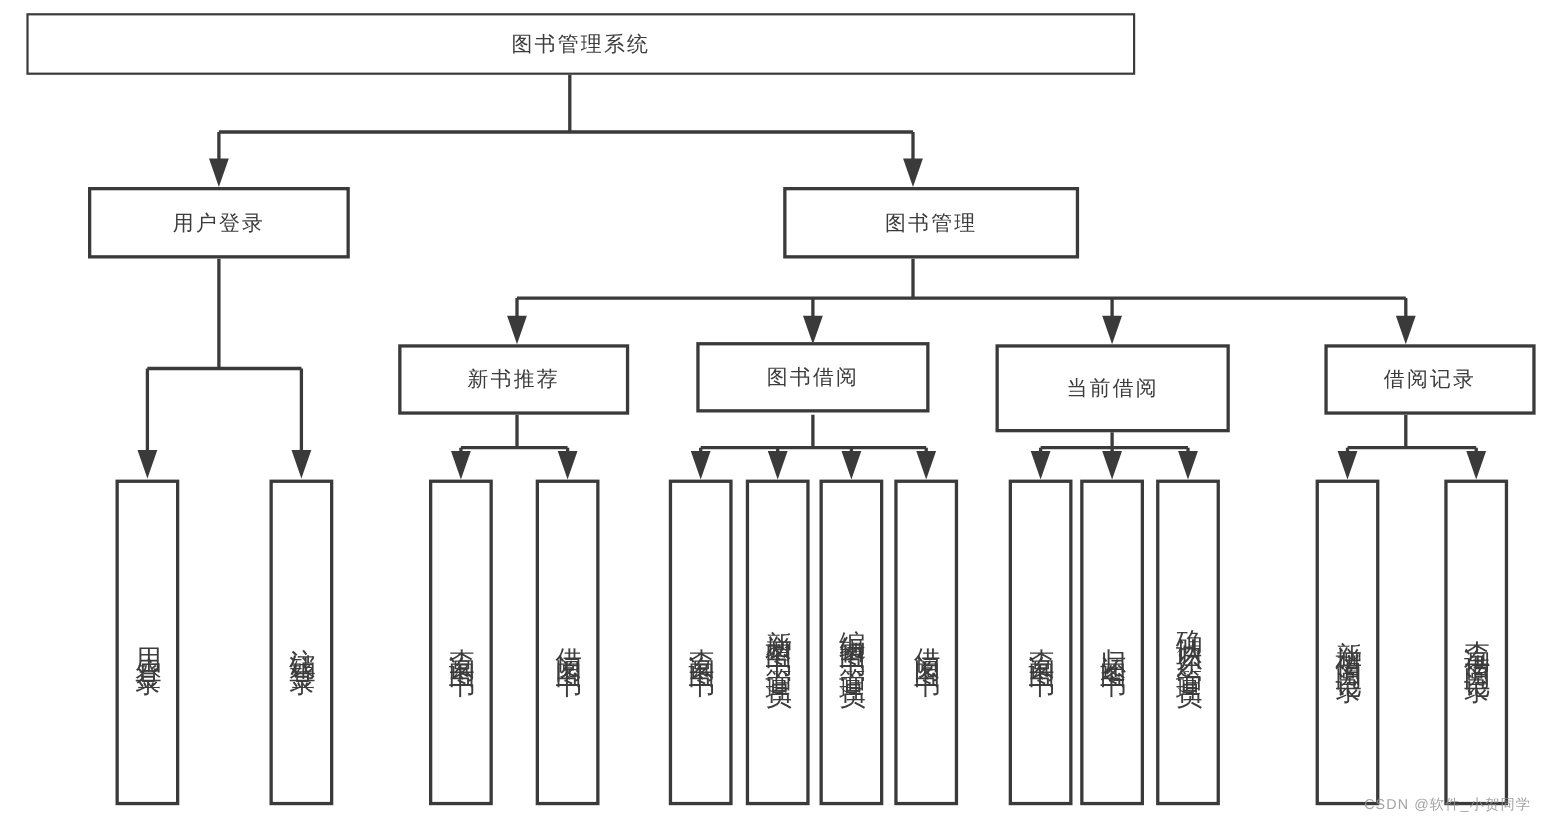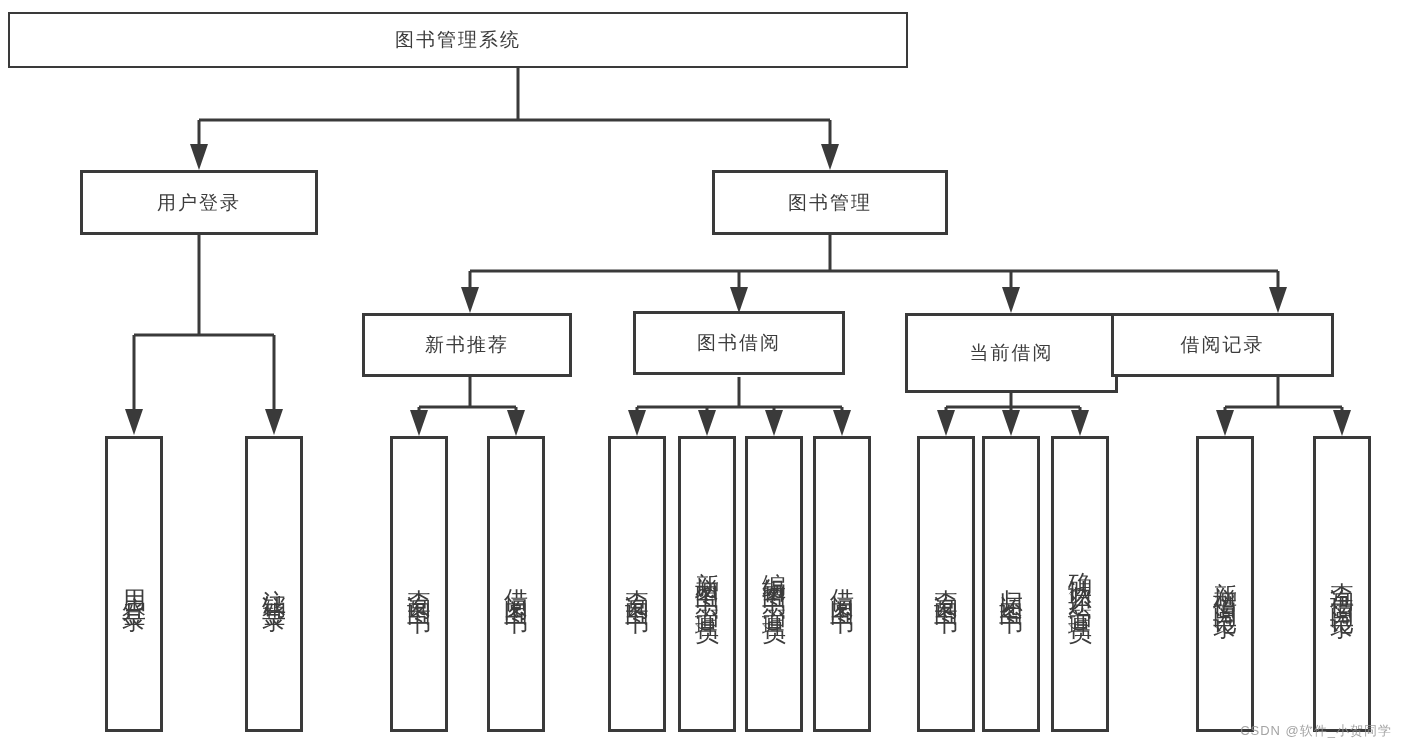--- a/index.html
+++ b/index.html
@@ -23,27 +23,27 @@
     display: flex;
     align-items: center;
     justify-content: center;
     color: #3c3c3c;
     z-index: 2;
   }
 
   
   .hbox { font-size: 19px; letter-spacing: 2px; }
 
-  .root  { left: 8px;  top: 12px;  width: 900px; height: 56px; border-width: 2px; }
+  .root  { left: 24px;  top: 12px;  width: 1008px; height: 56px; border-width: 2px; }
   .l2a   { left: 80px;  top: 170px; width: 238px;  height: 65px; }
-  .l2b   { left: 712px; top: 170px; width: 236px;  height: 65px; }
+  .l2b   { left: 712px; top: 170px; width: 269px;  height: 65px; }
   .l3a   { left: 362px; top: 313px; width: 210px;  height: 64px; }
   .l3b   { left: 633px; top: 311px; width: 212px;  height: 64px; }
   .l3c   { left: 905px; top: 313px; width: 213px;  height: 80px; }
-  .l3d   { left: 1111px;top: 313px; width: 223px;  height: 64px; }
+  .l3d   { left: 1204px;top: 313px; width: 192px;  height: 64px; }
 
   
   .leaf { top: 436px; width: 58px; height: 296px; }
   .vtext {
     writing-mode: vertical-rl;
     text-orientation: mixed;
     font-size: 24px;
     line-height: 1;
     letter-spacing: 7px;
     color: #3c3c3c;

